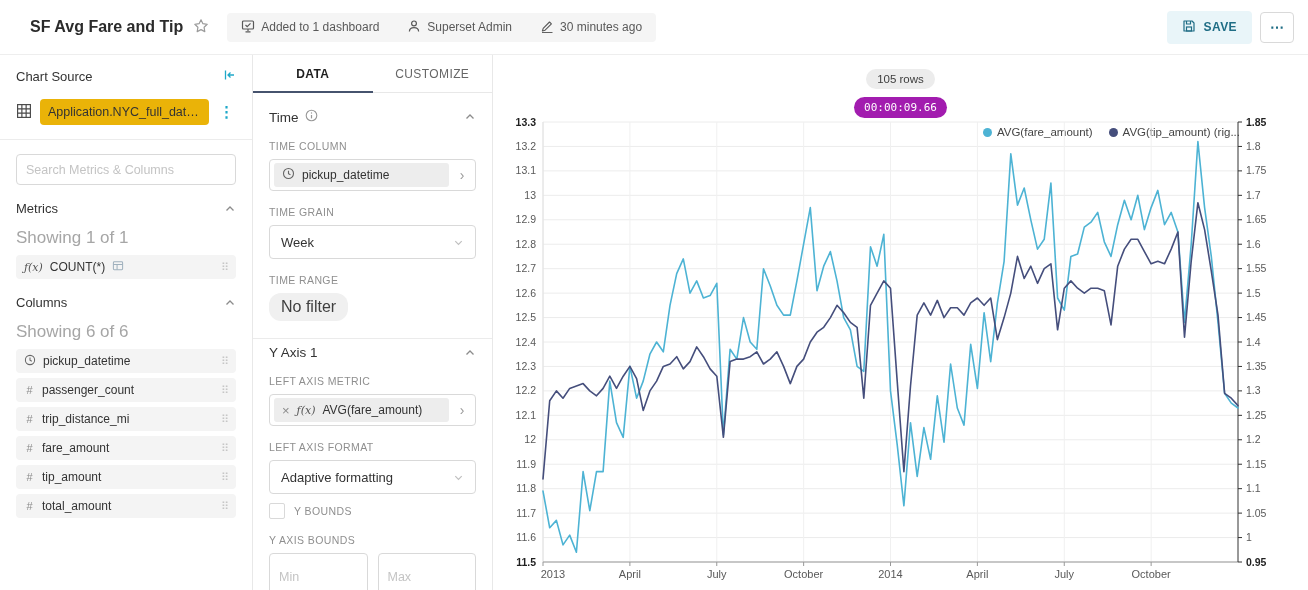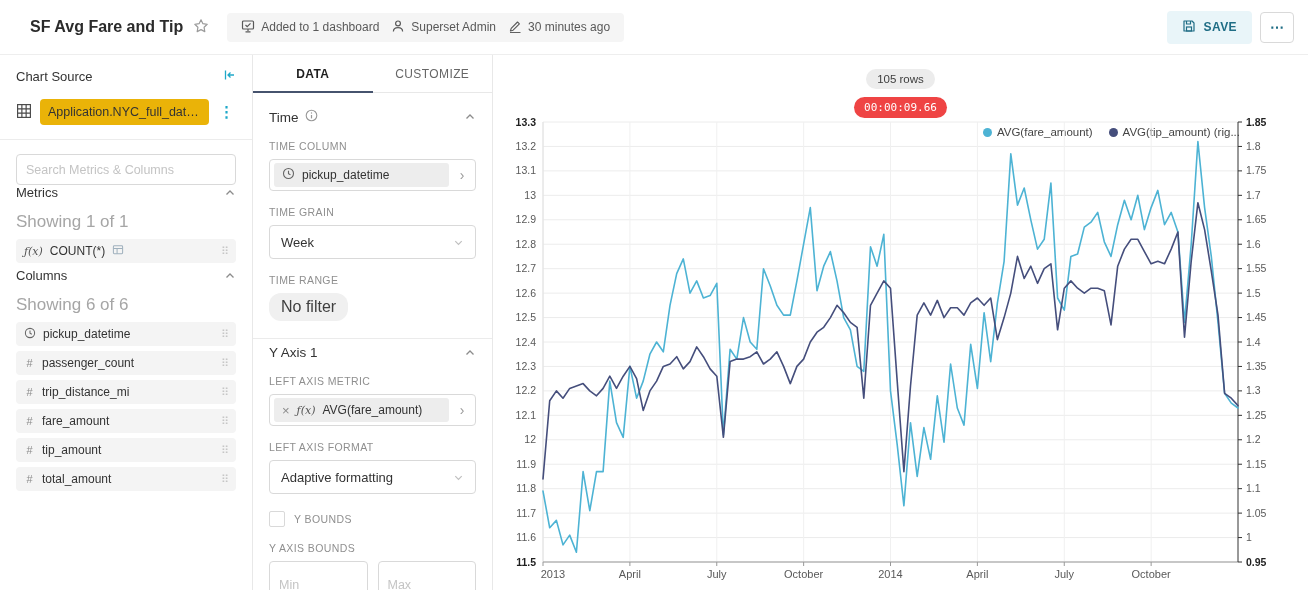--- a/index.html
+++ b/index.html
@@ -7,21 +7,21 @@
   body {
     width:1308px; height:590px; overflow:hidden; background:#fff;
     font-family:"Liberation Sans", sans-serif; color:#333; font-size:13px;
   }
   svg text { font-family:"Liberation Sans", sans-serif; }
 
   
   .header { height:55px; display:flex; align-items:center; padding:0 14px 0 30px; border-bottom:1px solid #eeeeee; }
   .page-title { font-size:16px; font-weight:bold; color:#2b2b2b; }
   .star-btn { margin-left:10px; display:flex; align-items:center; cursor:pointer; }
-  .meta-pill { margin-left:18px; background:#f5f5f5; border-radius:4px; padding:6px 14px; display:flex; align-items:center; gap:12px; }
+  .meta-pill { margin-left:18px; background:#f5f5f5; border-radius:4px; padding:6px 14px; display:flex; align-items:center; gap:28px; }
   .meta-item { display:flex; align-items:center; gap:6px; font-size:12px; color:#595959; }
   .spacer { flex:1; }
   .save-btn { display:flex; align-items:center; gap:8px; background:#e9f5f9; color:#1f6d85; border:none; border-radius:4px;
     padding:8px 15px; font-size:12px; font-weight:bold; letter-spacing:.4px; cursor:pointer; font-family:inherit; }
   .more-btn { margin-left:8px; width:34px; height:31px; background:#fff; border:1px solid #d9d9d9; border-radius:4px;
     color:#1f6d85; font-size:14px; font-weight:bold; cursor:pointer; line-height:1; }
 
   
   .content { display:flex; height:535px; }
   .left-panel { width:253px; border-right:1px solid #e8e8e8; padding:13px 16px 0; flex-shrink:0; }
@@ -33,21 +33,21 @@
   .panel-title { font-size:13px; color:#333; }
   .collapse-btn { margin-left:auto; cursor:pointer; display:flex; }
   .dataset-row { display:flex; align-items:center; gap:8px; margin-top:14px; }
   .dataset-pill { flex:1; background:#eab308; border-radius:4px; padding:6px 8px; font-size:12.5px; color:#333;
     white-space:nowrap; overflow:hidden; text-overflow:ellipsis; cursor:pointer; }
   .kebab { color:#1fa8c9; font-size:15px; font-weight:bold; cursor:pointer; padding:0 2px; }
   .divider { border:none; border-top:1px solid #ececec; margin:14px -16px 0; }
   .search-input { width:100%; height:31px; margin-top:14px; border:1px solid #d9d9d9; border-radius:4px;
     padding:0 9px; font-size:12.5px; color:#333; outline:none; font-family:inherit; }
   .search-input::placeholder { color:#c4c4c4; }
-  .list-header { display:flex; align-items:center; cursor:pointer; }
+  .list-header { display:flex; align-items:center; margin-top:16px; cursor:pointer; }
   .list-header .panel-title { font-size:13px; }
   .chev { margin-left:auto; display:flex; }
   .showing { font-size:17px; color:#a6a6a6; margin:12px 0 7px; }
   .item-pill { background:#f4f4f4; border-radius:4px; height:24px; display:flex; align-items:center; gap:7px;
     padding:0 7px 0 8px; font-size:12px; color:#333; margin-bottom:5px; cursor:grab; }
   .fx { font-family:"DejaVu Serif", serif; font-style:italic; font-size:11px; color:#555; }
   .hash-ic { width:11px; text-align:center; color:#8c8c8c; font-size:11px; }
   .drag { margin-left:auto; color:#c6c6c6; font-size:11px; cursor:grab; }
 
   
@@ -62,34 +62,34 @@
   .field { border:1px solid #d9d9d9; border-radius:4px; height:32px; display:flex; align-items:center; cursor:pointer; }
   .field-pill { flex:1; min-width:0; background:#ededed; border-radius:3px; margin:4px 0 4px 4px; height:24px;
     display:flex; align-items:center; gap:7px; padding:0 8px; font-size:12px; color:#333;
     white-space:nowrap; overflow:hidden; }
   .field-caret { width:26px; text-align:center; color:#999; font-size:14px; flex-shrink:0; }
   .close-x { color:#8c8c8c; font-size:13px; line-height:1; }
   .select { border:1px solid #d9d9d9; border-radius:4px; height:32px; display:flex; align-items:center;
     padding:16px 11px; font-size:13px; color:#333; cursor:pointer; }
   .select .caret { margin-left:auto; display:flex; }
   .tag { display:inline-block; background:#f0f0f0; border-radius:12px; padding:5px 12px; font-size:16px; color:#404040; cursor:pointer; }
-  .check-row { display:flex; align-items:center; gap:9px; margin-top:17px; }
+  .check-row { display:flex; align-items:center; gap:9px; margin-top:9px; }
   .checkbox { width:16px; height:16px; border:1px solid #d9d9d9; border-radius:2px; background:#fff;
     appearance:none; -webkit-appearance:none; margin:0; cursor:pointer; }
   .check-label { font-size:10.5px; letter-spacing:.4px; color:#8f8f8f; }
   .bounds-row { display:flex; gap:10px; }
   .bound-input { flex:1; min-width:0; height:48px; border:1px solid #d9d9d9; border-radius:4px; padding:0 9px;
     font-size:12.5px; outline:none; font-family:inherit; }
   .bound-input::placeholder { color:#c4c4c4; }
   .hrule { border:none; border-top:1px solid #ebebeb; margin:17px -16px 0; }
 
   
   .badge-row { display:flex; justify-content:flex-end; align-items:center; gap:8px; padding:14px 13px 0;flex-direction:column; }
   .rows-badge { background:#ececec; color:#3d3d3d; border-radius:11px; padding:4px 11px; font-size:11.5px; }
-  .timer-badge { background:#ef4444; color:#fff; border-radius:11px; padding:4px 10px; font-size:11px;
+  .timer-badge { background:#a21caf; color:#fff; border-radius:11px; padding:4px 10px; font-size:11px;
     font-family:"DejaVu Sans Mono", monospace; }
   .legend { display:flex; justify-content:flex-end; gap:16px; padding-right:68px; margin-top:8px; }
   .legend-item { display:flex; align-items:center; gap:5px; font-size:11.5px; color:#454545; cursor:pointer; }
   .legend-dot { width:9px; height:9px; border-radius:50%; }
   #chart-svg { position:absolute; left:0; bottom:0; }
 </style>
 </head>
 <body>
 
 <div class="header">

